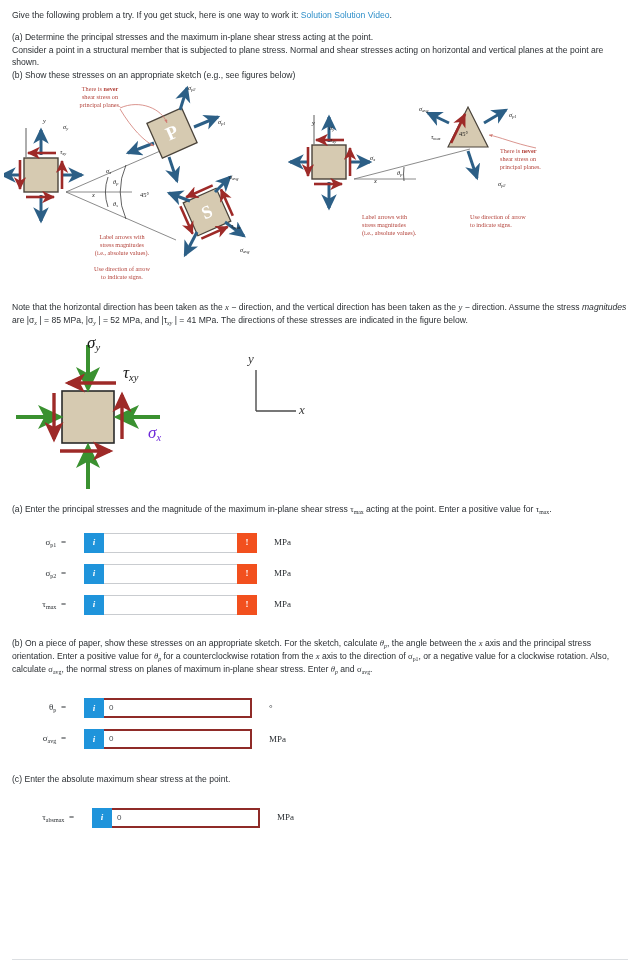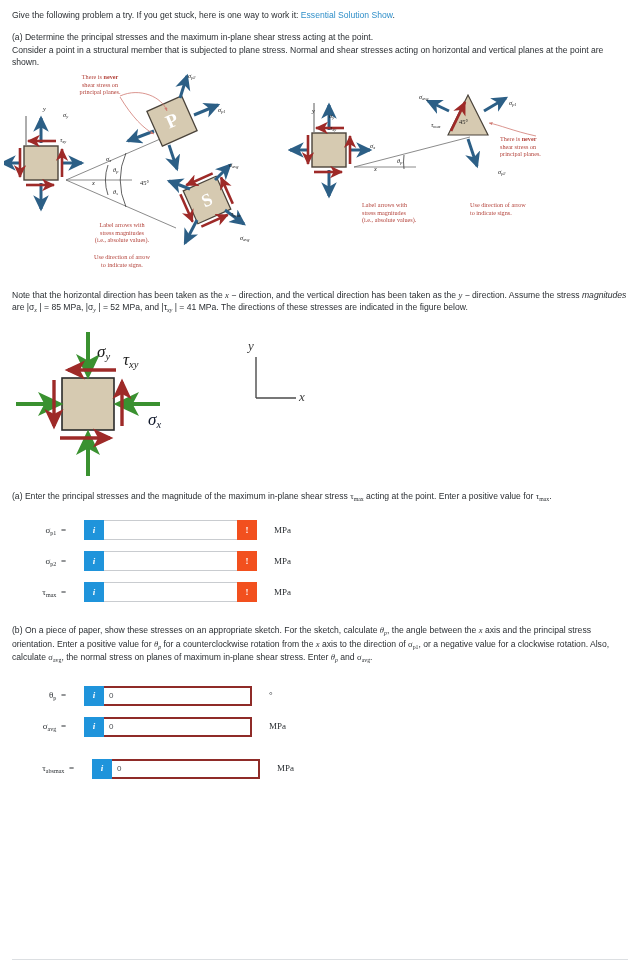--- a/index.html
+++ b/index.html
@@ -72,26 +72,27 @@
   .spacer-m{height:17px;}
   .spacer-l{height:22px;}
   hr.div{border:none;border-top:1px solid #dcdfe2;margin:0 12px;}
 </style>
 </head>
 <body>
 
 <div class="page">
 
   <div class="blk" style="padding-top:9px;">
-    <span>Give the following problem a try.  If you get stuck, here is one way to work it: </span><a class="link" href="#">Essential Solution Show</a><span>.</span>
+    <span>Give the following problem a try.  If you get stuck, here is one way to work it: </span><a class="link" href="#">Solution Solution Video</a><span>.</span>
   </div>
 
   <div class="blk" style="padding-top:10px;">
     <div>(a) Determine the principal stresses and the maximum in-plane shear stress acting at the point.</div>
     <div>Consider a point in a structural member that is subjected to plane stress. Normal and shear stresses acting on horizontal and vertical planes at the point are shown.</div>
+    <div>(b) Show these stresses on an appropriate sketch (e.g., see figures below)</div>
   </div>
 
   <div class="figwrap">
 
     <svg class="fig figA" viewBox="0 0 300 205">
       <defs>
         <marker id="ahB" markerWidth="6" markerHeight="6" refX="4.6" refY="2.6" orient="auto">
           <path d="M0,0 L5.4,2.6 L0,5.2 L1.5,2.6 Z" fill="#2c5f86"></path>
         </marker>
         <marker id="ahR" markerWidth="6" markerHeight="6" refX="4.6" refY="2.4" orient="auto">
@@ -255,23 +256,23 @@
       <path d="M60,118 L110,118" stroke="#9e2a28" stroke-width="3.4" fill="none" marker-end="url(#rA)"></path>
       <path d="M54,60 L54,106" stroke="#9e2a28" stroke-width="3.4" fill="none" marker-end="url(#rA)"></path>
       <path d="M122,106 L122,62" stroke="#9e2a28" stroke-width="3.4" fill="none" marker-end="url(#rA)"></path>
 
       <g>
         <line x1="256" y1="37" x2="256" y2="78" stroke="#4a4a4a" stroke-width="1.4"></line>
         <line x1="256" y1="78" x2="296" y2="78" stroke="#4a4a4a" stroke-width="1.4"></line>
       </g>
     </svg>
 
-    <div style="position:absolute;left:97px;top:-2px;font-family:'Liberation Serif',serif;font-style:italic;font-size:17px;color:#1b1b1b;margin-top:22px;">σ<sub style="font-size:.62em;">y</sub></div>
+    <div style="position:absolute;left:87px;top:-2px;font-family:'Liberation Serif',serif;font-style:italic;font-size:17px;color:#1b1b1b;">σ<sub style="font-size:.62em;">y</sub></div>
     <div style="position:absolute;left:123px;top:28px;font-family:'Liberation Serif',serif;font-style:italic;font-size:17px;color:#1b1b1b;">τ<sub style="font-size:.62em;">xy</sub></div>
-    <div style="position:absolute;left:148px;top:88px;font-family:'Liberation Serif',serif;font-style:italic;font-size:17px;color:#0f172a;">σ<sub style="font-size:.62em;">x</sub></div>
+    <div style="position:absolute;left:148px;top:88px;font-family:'Liberation Serif',serif;font-style:italic;font-size:17px;color:#6d28d9;">σ<sub style="font-size:.62em;">x</sub></div>
     <div style="position:absolute;left:248px;top:17px;font-family:'Liberation Serif',serif;font-style:italic;font-size:13px;color:#3a3a3a;">y</div>
     <div style="position:absolute;left:299px;top:68px;font-family:'Liberation Serif',serif;font-style:italic;font-size:13px;color:#3a3a3a;">x</div>
   </div>
 
   <div class="blk" style="padding-top:0px;">
     (a) Enter the principal stresses and the magnitude of the maximum in-plane shear stress <span class="ser">τ<sub>max</sub></span> acting at the point. Enter a positive value
     for <span class="ser">τ<sub>max</sub></span>.
   </div>
 
   <div class="spacer-m"></div>
@@ -332,20 +333,21 @@
 
   <div class="row">
     <div class="rowlabel">σ<sub>avg</sub>&nbsp;&nbsp;<span class="eq">=</span></div>
     <div class="field redborder" style="margin-left:10px;">
       <div class="ibtn">i</div>
       <div class="inputbox">0</div>
     </div>
     <div class="unit">MPa</div>
   </div>
 
+  <div class="blk" style="padding-top:24px;">(c) Enter the absolute maximum shear stress at the point.</div>
 
   <div class="spacer-l"></div>
 
   <div class="row">
     <div class="rowlabel" style="width:62px;">τ<sub>absmax</sub>&nbsp;&nbsp;<span class="eq">=</span></div>
     <div class="field redborder" style="margin-left:10px;">
       <div class="ibtn">i</div>
       <div class="inputbox">0</div>
     </div>
     <div class="unit">MPa</div>

